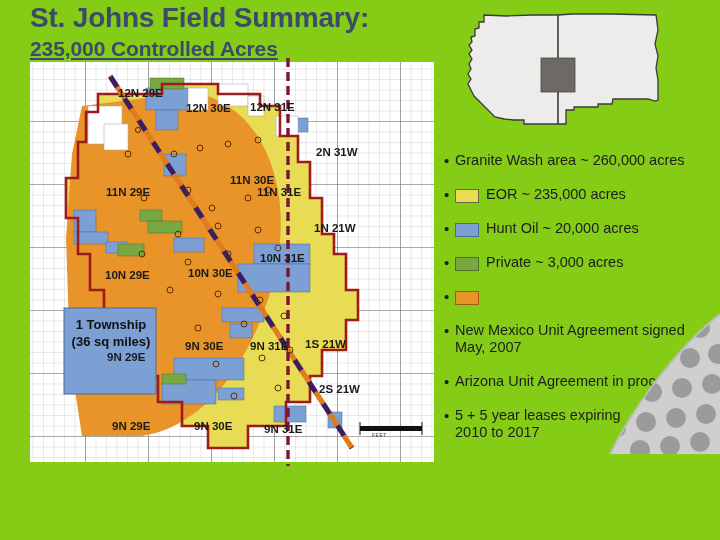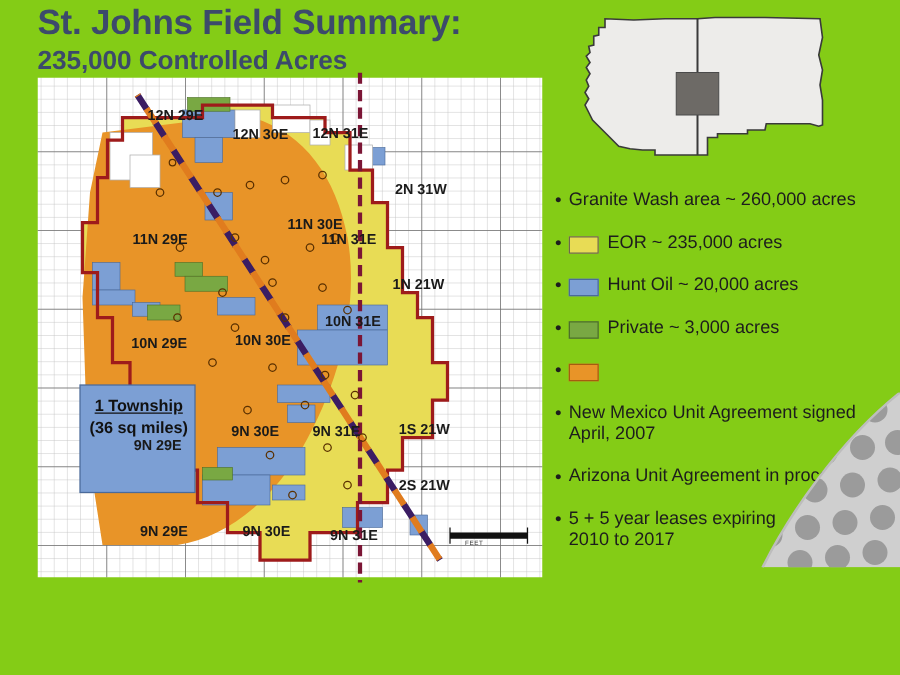--- a/index.html
+++ b/index.html
@@ -13,21 +13,21 @@
   .slide{position:absolute;left:0;top:0;width:720px;height:540px;overflow:hidden;background:#84cc16;}
 
   
   .title-block{position:absolute;left:30px;top:2px;width:420px;}
   .title-line1{
     font-size:28px;font-weight:bold;color:#3c4a6b;letter-spacing:-0.2px;
     line-height:32px;white-space:nowrap;
   }
   .title-line2{
     font-size:21px;font-weight:bold;color:#3c4a6b;letter-spacing:-0.1px;
-    line-height:26px;margin-top:2px;white-space:nowrap;
+    line-height:26px;margin-top:2px;white-space:nowrap;text-decoration:underline;
   }
 
   
   .inset-map{position:absolute;left:462px;top:6px;width:235px;height:135px;}
 
   
   .map-wrap{position:absolute;left:22px;top:58px;width:420px;height:410px;}
   .map-svg{display:block;}
 
   
@@ -235,28 +235,28 @@
     <div class="tw-label" style="left:84px;top:127px;">11N 29E</div>
     <div class="tw-label" style="left:163px;top:115px;margin-left:45px;">11N 30E</div>
     <div class="tw-label" style="left:235px;top:127px;">11N 31E</div>
     <div class="tw-label" style="left:292px;top:163px;">1N 21W</div>
     <div class="tw-label" style="left:83px;top:210px;">10N 29E</div>
     <div class="tw-label" style="left:166px;top:208px;">10N 30E</div>
     <div class="tw-label" style="left:238px;top:193px;">10N 31E</div>
     <div class="tw-label" style="left:85px;top:292px;">9N 29E</div>
     <div class="tw-label" style="left:163px;top:281px;">9N 30E</div>
     <div class="tw-label" style="left:228px;top:281px;">9N 31E</div>
-    <div class="tw-label" style="left:283px;top:279px;margin-left:14px;">1S 21W</div>
+    <div class="tw-label" style="left:283px;top:279px;">1S 21W</div>
     <div class="tw-label" style="left:297px;top:324px;">2S 21W</div>
     <div class="tw-label" style="left:90px;top:361px;">9N 29E</div>
     <div class="tw-label" style="left:172px;top:361px;">9N 30E</div>
     <div class="tw-label" style="left:242px;top:364px;">9N 31E</div>
 
     <div style="position:absolute;left:42px;top:258px;width:94px;text-align:center;">
-      <div style="font-size:13px;font-weight:bold;color:#111;line-height:17px;white-space:nowrap;text-decoration:underline;">1 Township</div>
+      <div style="font-size:13px;font-weight:bold;color:#111;line-height:17px;white-space:nowrap;">1 Township</div>
       <div style="font-size:13px;font-weight:bold;color:#111;line-height:17px;white-space:nowrap;">(36 sq miles)</div>
     </div>
 
     <div style="position:absolute;left:350px;top:374px;font-size:5px;color:#333;letter-spacing:0.5px;">FEET</div>
   </div>
 
   <div class="bullets">
 
     <div class="bullet-row first">
       <span class="bullet-dot">•</span>
@@ -282,21 +282,21 @@
     </div>
 
     <div class="bullet-row tall">
       <span class="bullet-dot">•</span>
       <span class="bullet-swatch" style="background:#e89428;border-color:#a65c10;"></span>
     </div>
 
     <div class="bullet-row tall">
       <span class="bullet-dot">•</span>
       <span class="bullet-text">New Mexico Unit Agreement signed
-April, 2007</span>
+May, 2007</span>
     </div>
 
     <div class="bullet-row tall">
       <span class="bullet-dot">•</span>
       <span class="bullet-text">Arizona Unit Agreement in process</span>
     </div>
 
     <div class="bullet-row">
       <span class="bullet-dot">•</span>
       <span class="bullet-text">5 + 5 year leases expiring

